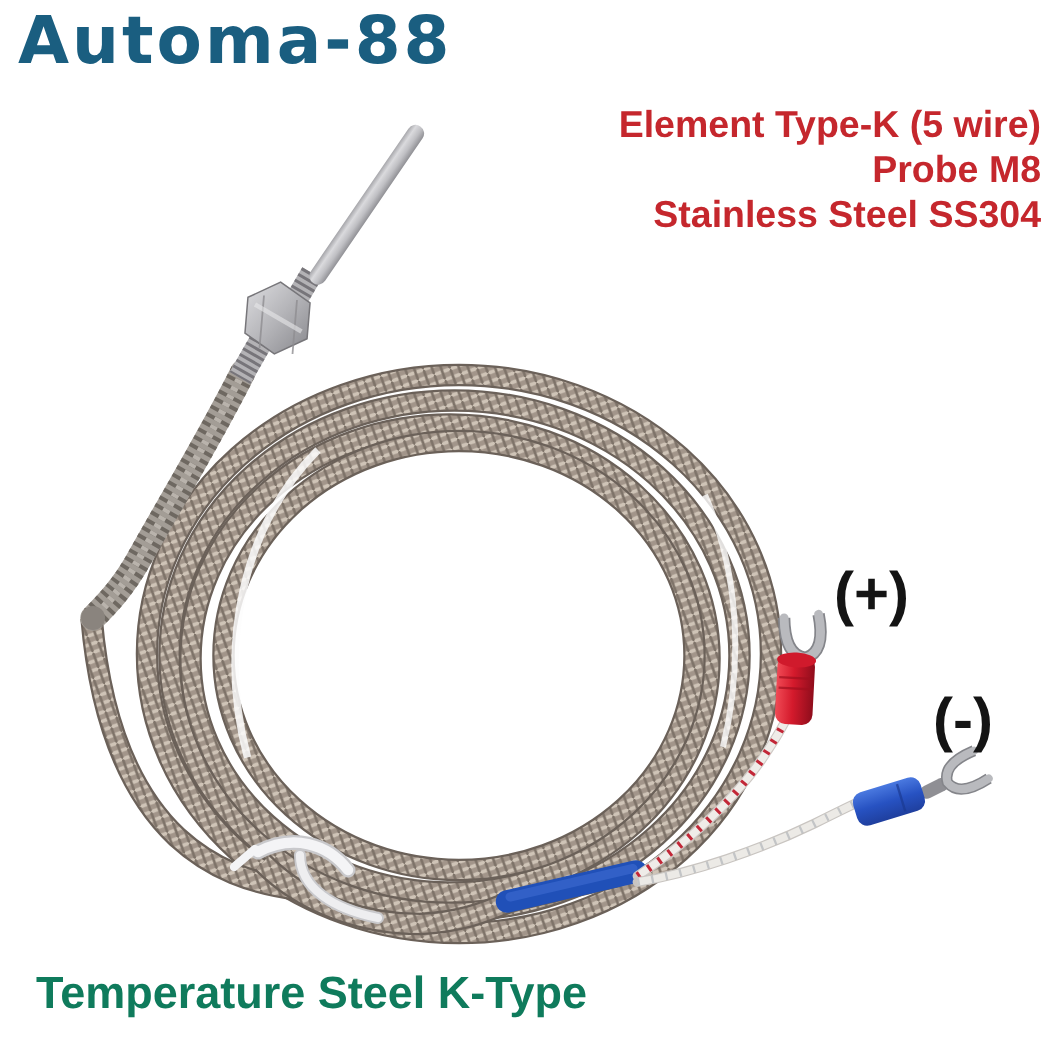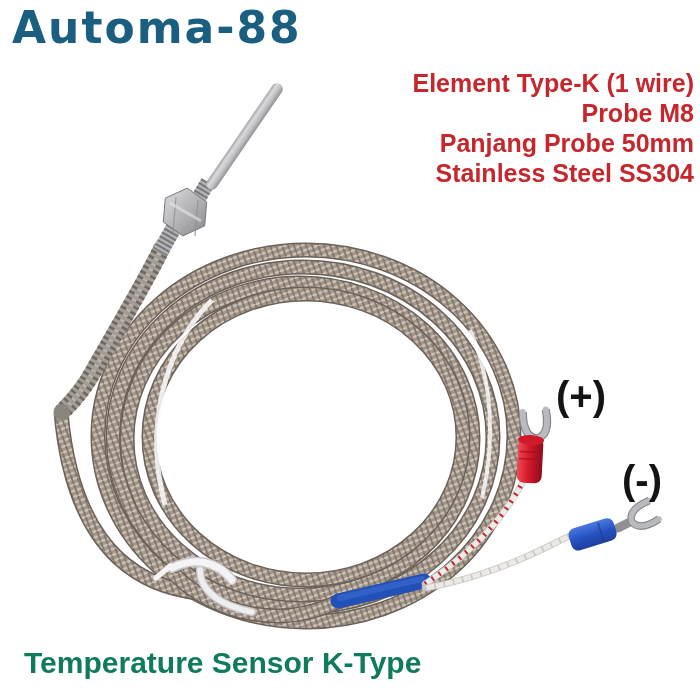--- a/index.html
+++ b/index.html
@@ -153,23 +153,22 @@
       <g transform="rotate(-17 592 534)">
         <rect x="569" y="523" width="47" height="23" rx="7" fill="url(#blueGrad)"></rect>
         <line x1="601" y1="525" x2="601" y2="544" stroke="#1b3a92" stroke-width="1.6" opacity="0.7"></line>
       </g>
     </g>
   </svg>
 
   <div class="brand">Automa-88</div>
 
   <div class="specs">
-    <div>Element Type-K (1 wire)</div>
+    <div>Element Type-K (5 wire)</div>
     <div>Probe M8</div>
-    <div>Panjang Probe 50mm</div>
     <div>Stainless Steel SS304</div>
   </div>
 
   <div class="polarity plus">(+)</div>
   <div class="polarity minus">(-)</div>
 
-  <div class="caption">Temperature Sensor K-Type</div>
+  <div class="caption">Temperature Steel K-Type</div>
 </div>
 
 </body></html>

